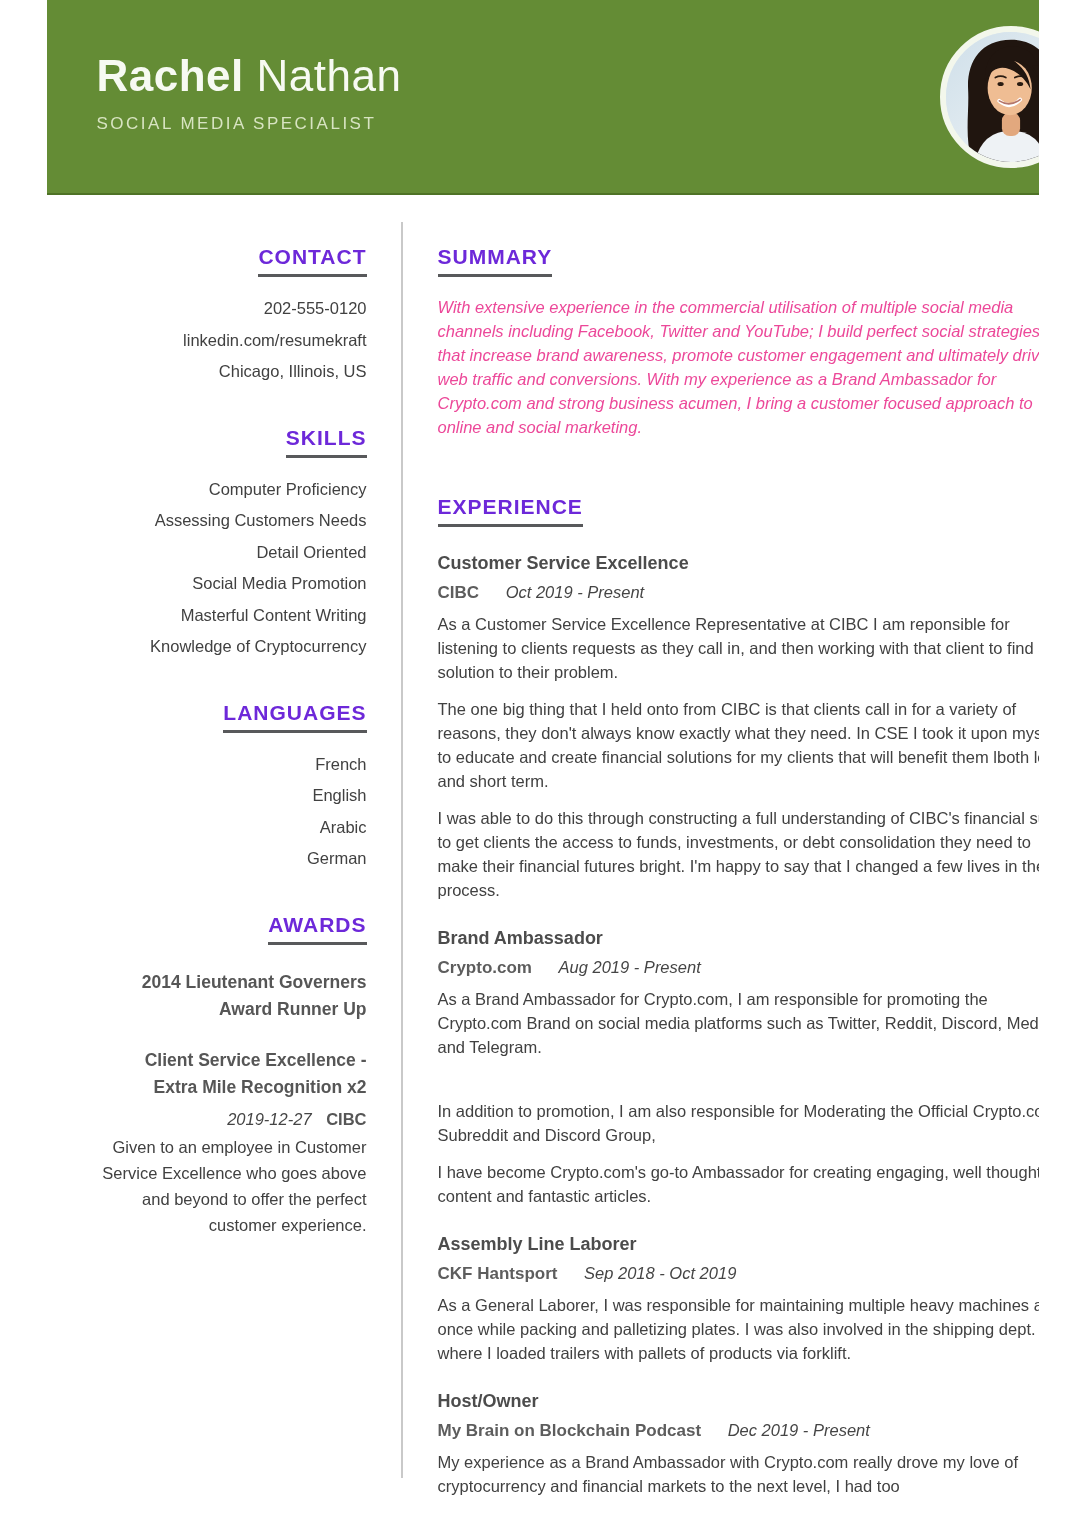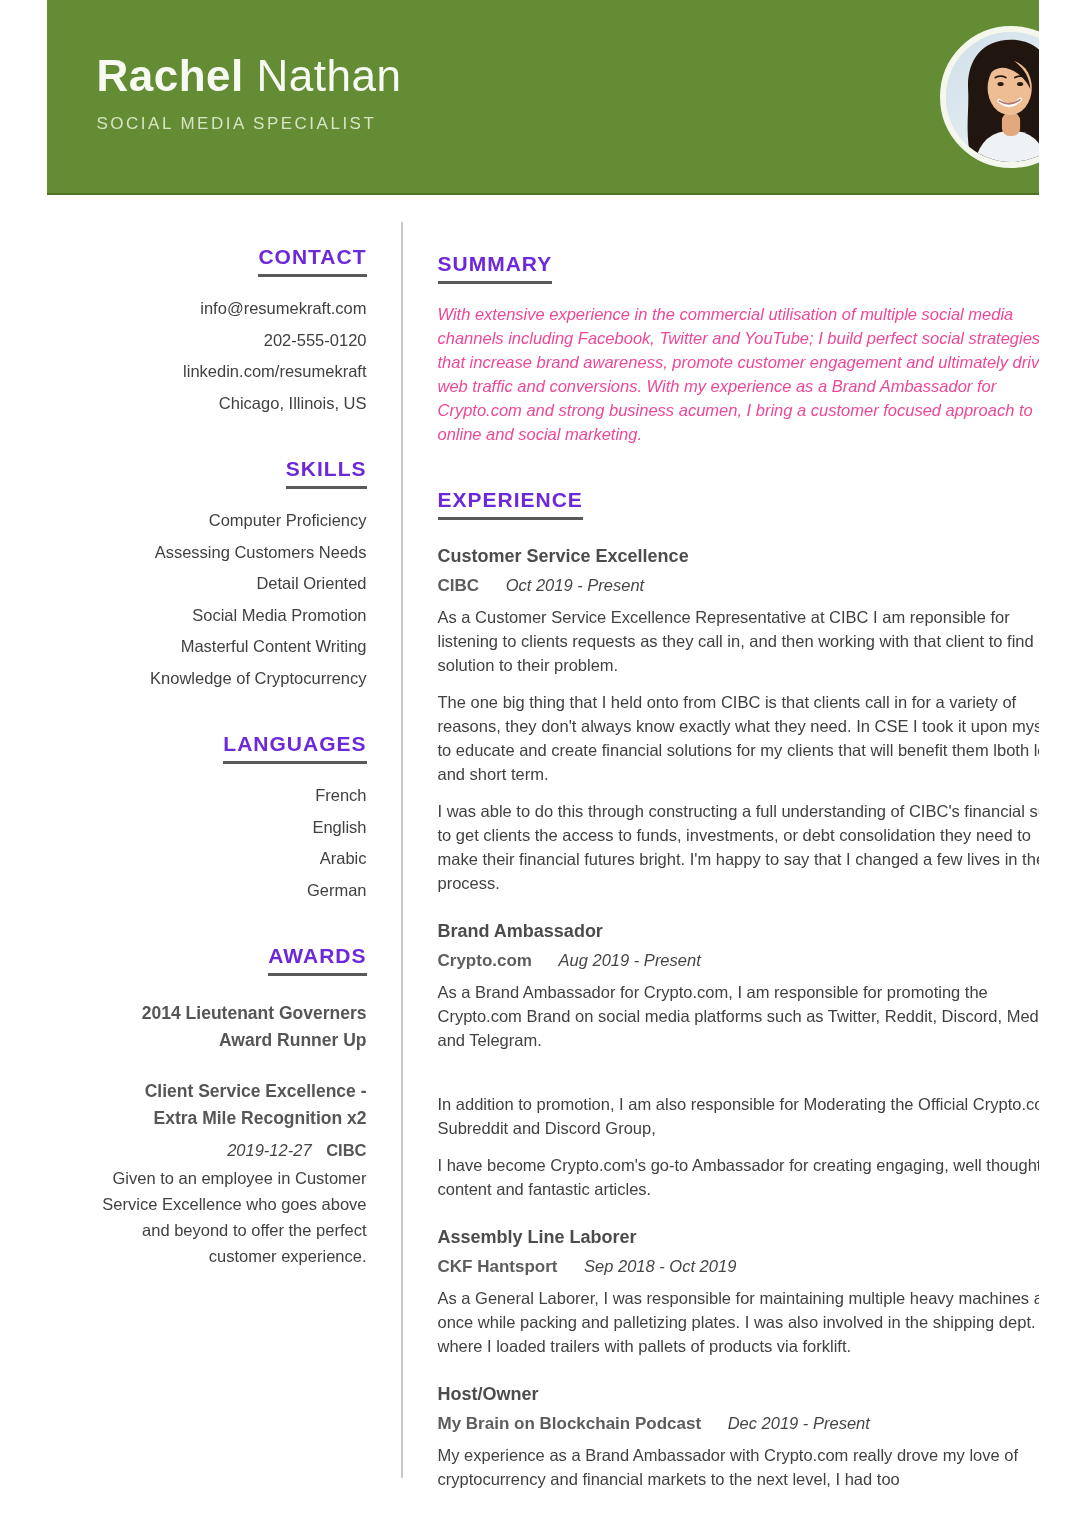--- a/index.html
+++ b/index.html
@@ -33,21 +33,21 @@
   
   .divider {
     position:absolute; left:354px; top:222px; width:2px; height:1256px;
     background:#c9c9c9;
   }
   .sidebar {
     position:absolute; left:52px; top:245px; width:268px;
     text-align:right; color:#414141; font-size:16.5px;
   }
   .main {
-    position:absolute; left:391px; top:252px; width:634px;
+    position:absolute; left:391px; top:245px; width:634px;
     color:#414141; font-size:16.5px;
   }
 
   
   .sec-heading {
     display:inline-block; font-size:21px; font-weight:700; letter-spacing:1px;
     color:#6d28d9; border-bottom:3px solid #58595b; padding-bottom:5px;
   }
   .sec { margin-top:38px; }
   .sec:first-child { margin-top:0; }
@@ -125,21 +125,20 @@
     </div>
   </div>
 
   <div class="divider"></div>
 
   <div class="sidebar">
 
     <div class="sec">
       <div class="sec-heading">CONTACT</div>
       <ul class="side-list sec-body">
-        <li>info@resumekraft.com</li>
         <li>202-555-0120</li>
         <li>linkedin.com/resumekraft</li>
         <li>Chicago, Illinois, US</li>
       </ul>
     </div>
 
     <div class="sec">
       <div class="sec-heading">SKILLS</div>
       <ul class="side-list sec-body">
         <li>Computer Proficiency</li>
@@ -180,21 +179,21 @@
 
   </div>
 
   <div class="main">
 
     <div class="sec">
       <div class="sec-heading">SUMMARY</div>
       <div class="summary-text">With extensive experience in the commercial utilisation of multiple social media channels including Facebook, Twitter and YouTube; I build perfect social strategies that increase brand awareness, promote customer engagement and ultimately drive web traffic and conversions. With my experience as a Brand Ambassador for Crypto.com and strong business acumen, I bring a customer focused approach to online and social marketing.</div>
     </div>
 
-    <div class="sec" style="margin-top:42px;">
+    <div class="sec" style="margin-top:56px;">
       <div class="sec-heading">EXPERIENCE</div>
 
       <div class="job">
         <div class="job-title">Customer Service Excellence</div>
         <div class="job-meta">
           <span class="company">CIBC</span>
           <span class="dates">Oct 2019 - Present</span>
         </div>
         <p>As a Customer Service Excellence Representative at CIBC I am reponsible for listening to clients requests as they call in, and then working with that client to find a solution to their problem.</p>
         <p>The one big thing that I held onto from CIBC is that clients call in for a variety of reasons, they don't always know exactly what they need. In CSE I took it upon myself to educate and create financial solutions for my clients that will benefit them lboth long and short term.</p>

